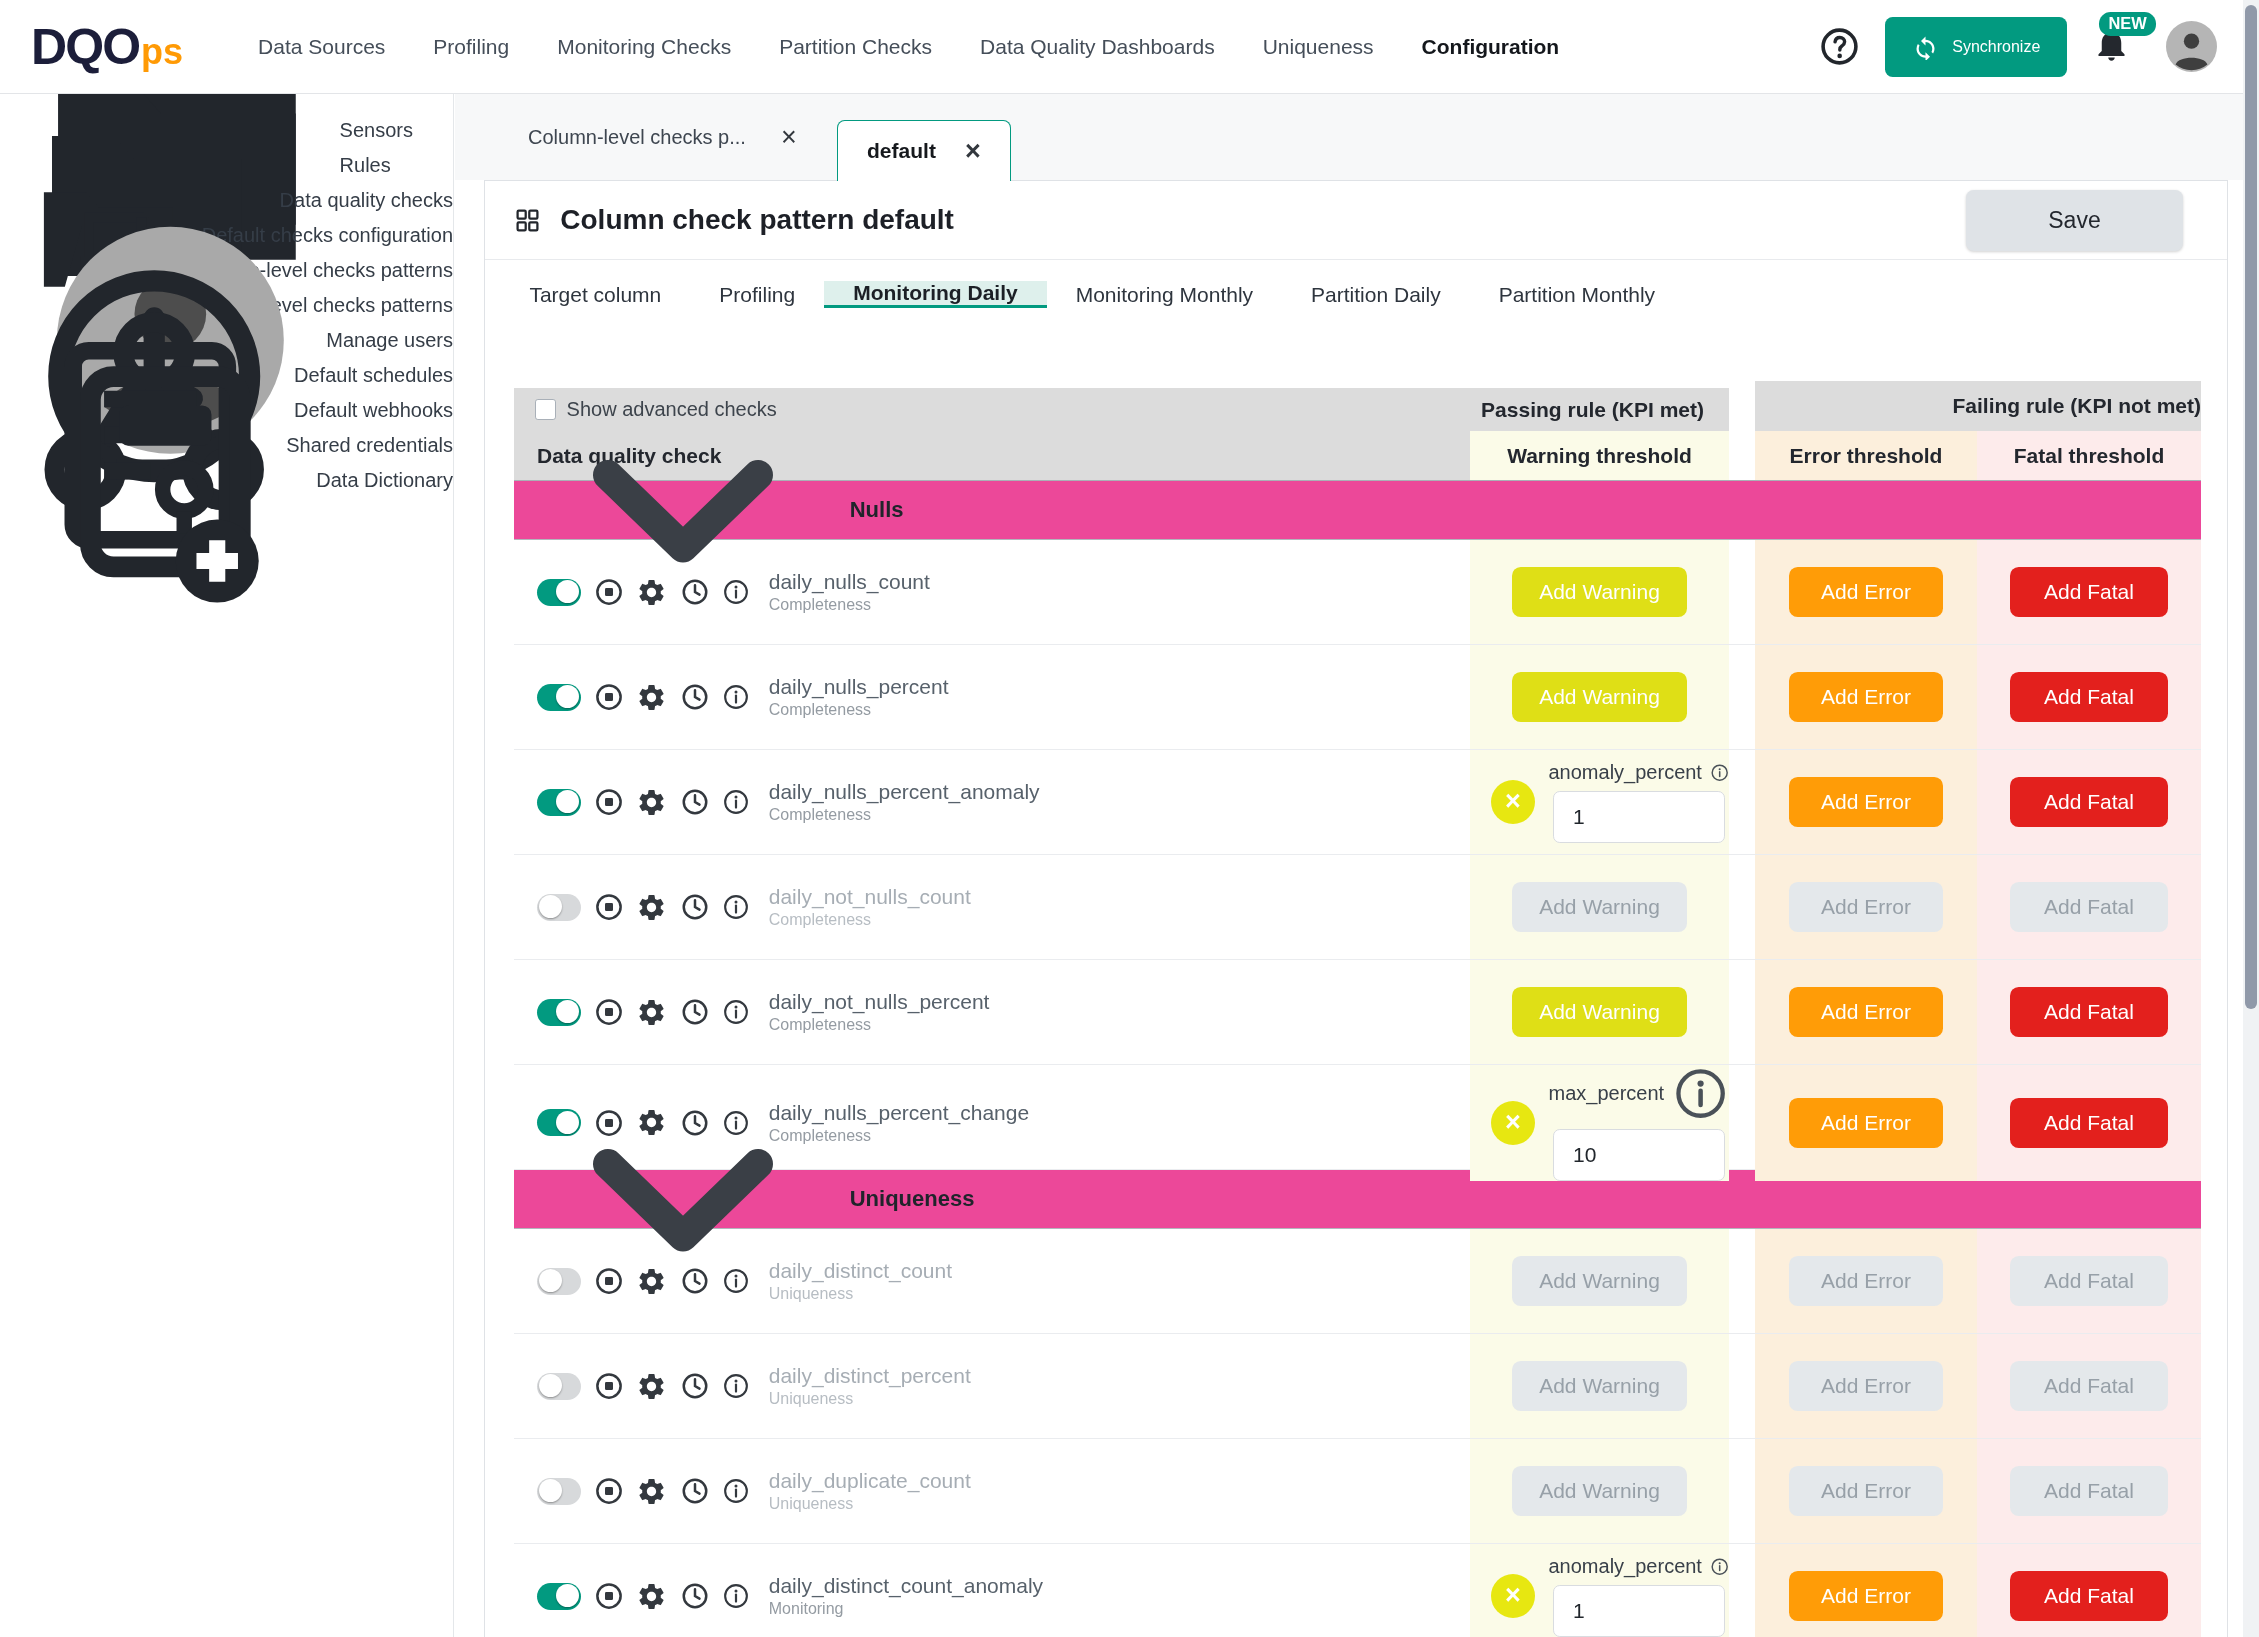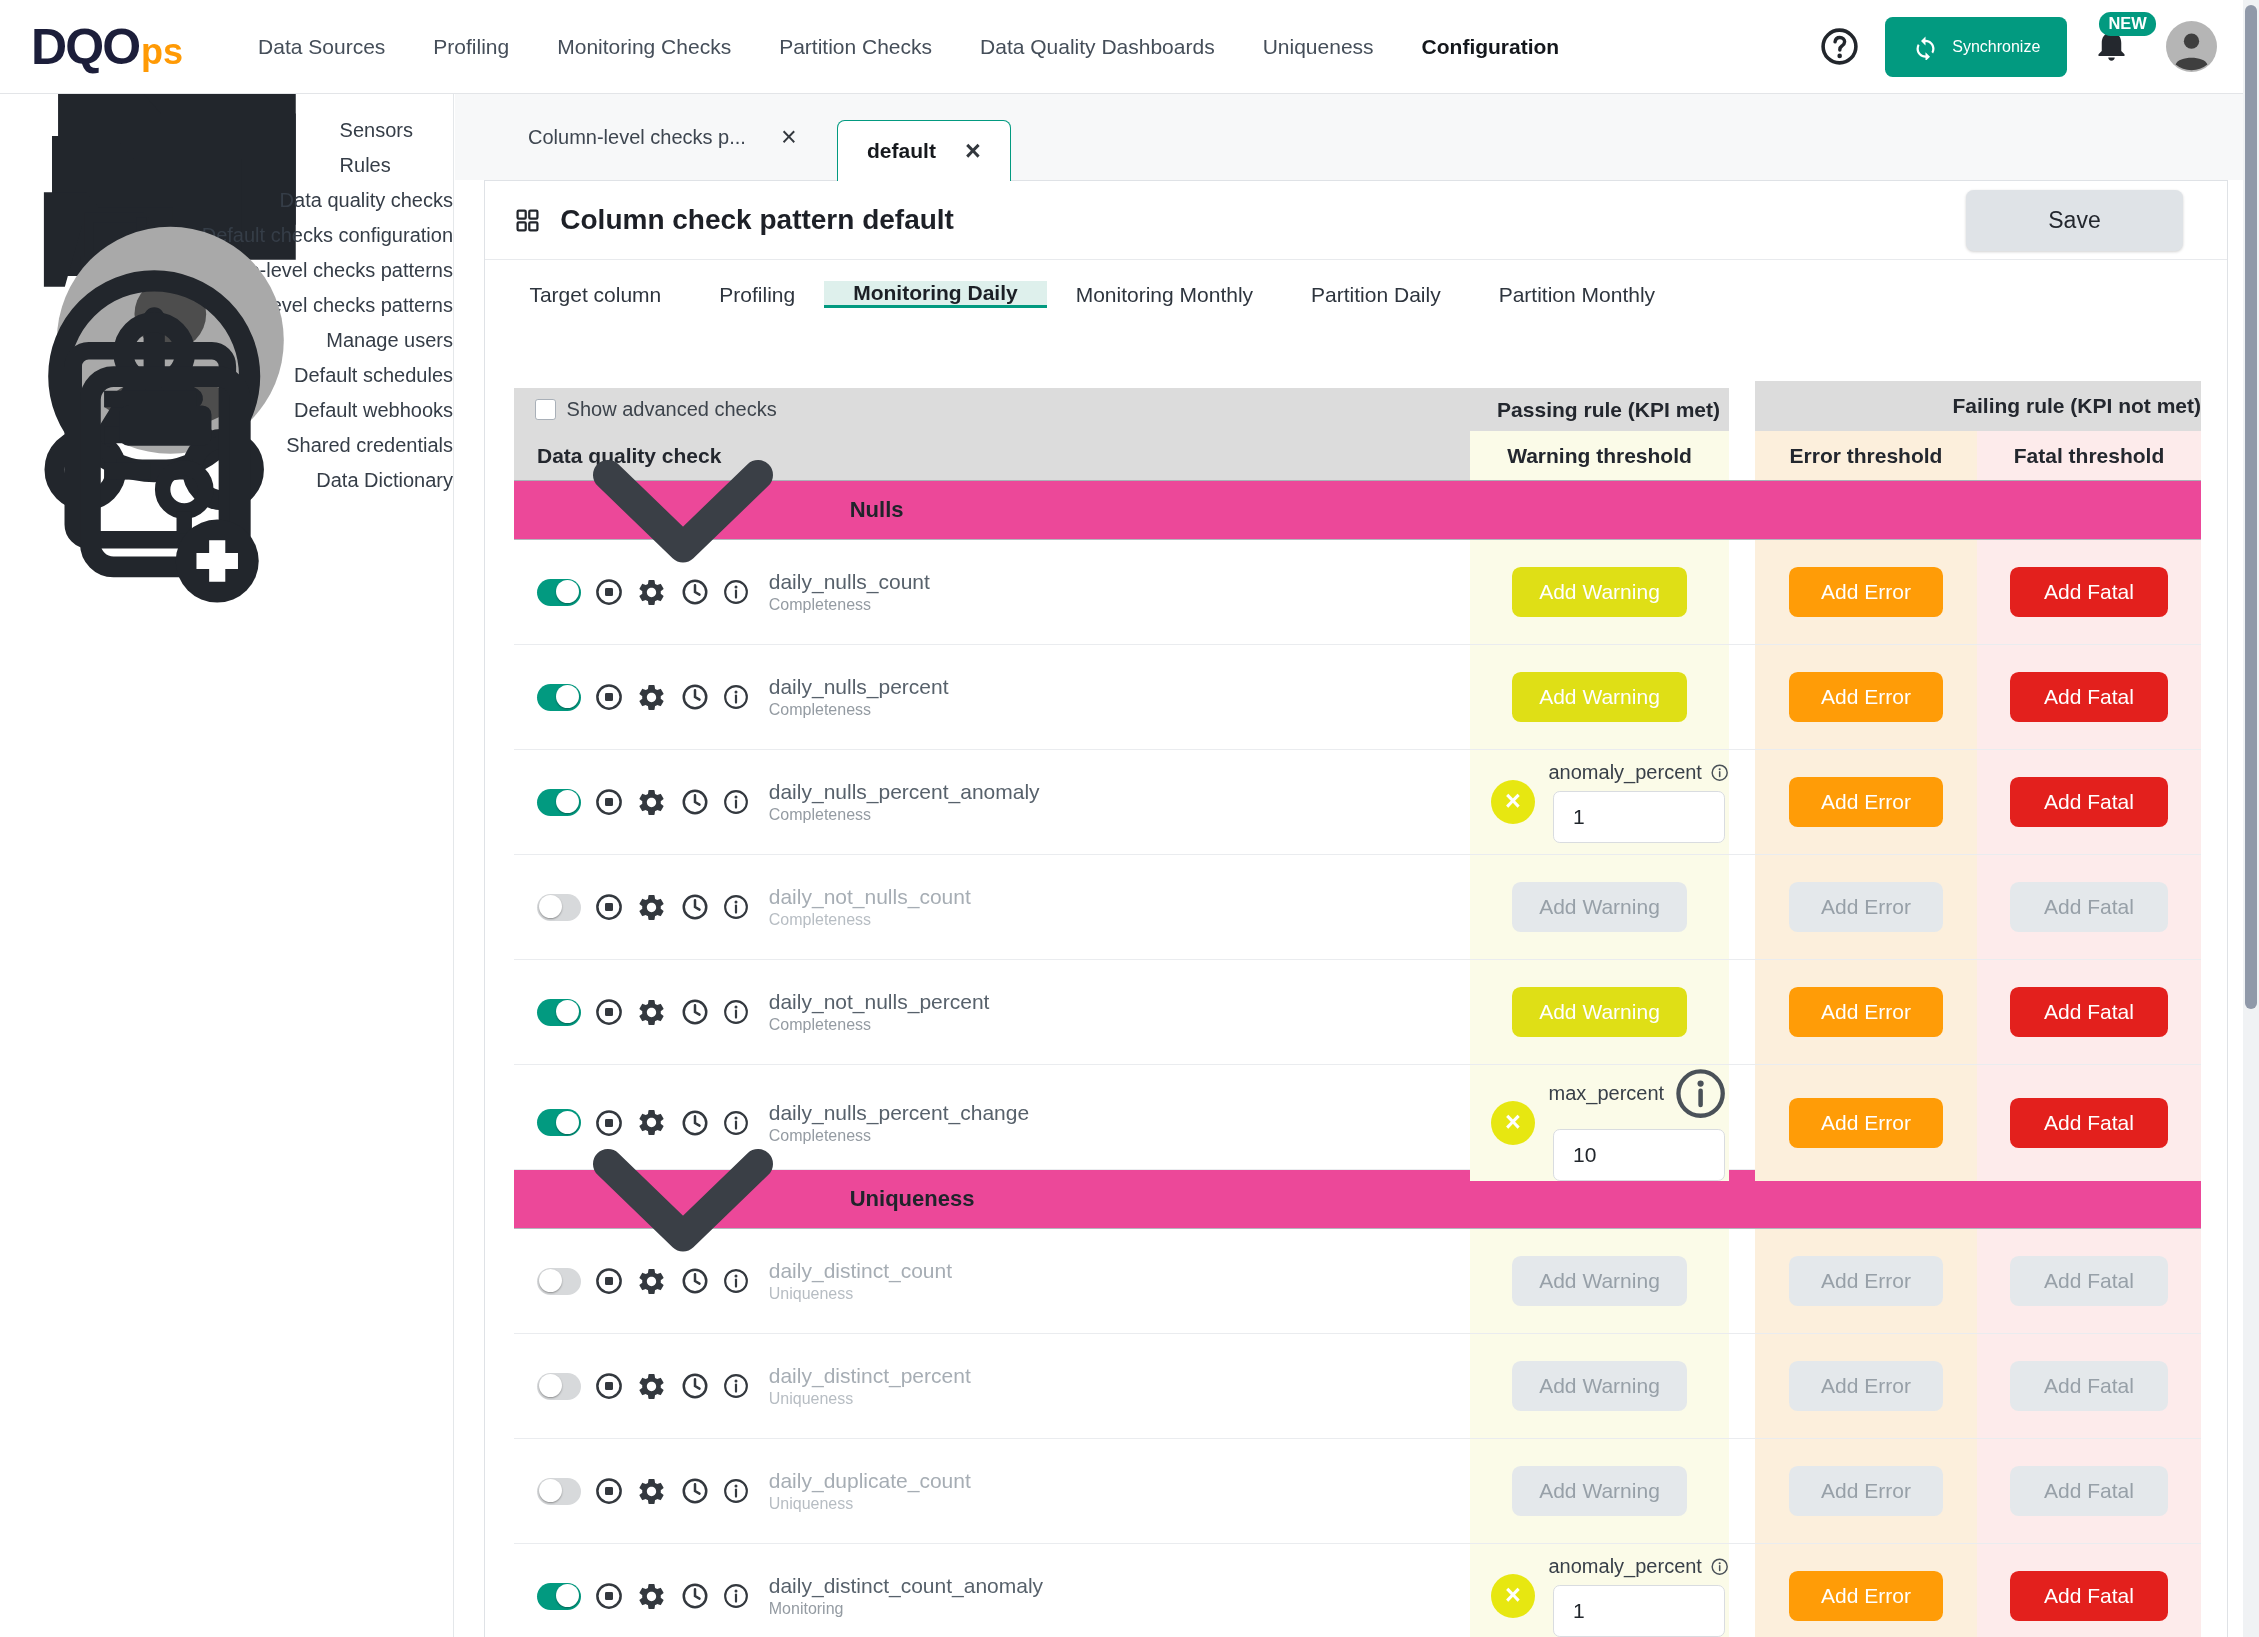--- a/index.html
+++ b/index.html
@@ -60,21 +60,21 @@
   .subtabs { height:69px; display:flex; align-items:center; padding-left:15.4px; }
   .subtab { display:flex; align-items:center; padding:0 29px; font-size:21px; color:#2e353e;
     cursor:pointer; white-space:nowrap; }
   .subtab.active { background:#def0ec; border-bottom:3.9px solid var(--teal); font-weight:bold; color:#1c2026; }
 
   
   .ctable { margin:52px 0 0 29px; width:1687px; }
   .grid { display:grid; grid-template-columns:956px 259px 26px 222px 224px; }
   .thead1 { height:50px; }
   .thead1 .hA { grid-column:1/3; background:var(--hdrgray); display:flex; align-items:center;
-    justify-content:space-between; padding:0 9px 0 21px;margin-top:7px; }
+    justify-content:space-between; padding:0 25px 0 21px;margin-top:7px; }
   .thead1 .hGap { background:#fff; }
   .thead1 .hB { grid-column:4/6; background:var(--hdrgray); display:flex; align-items:center;
     justify-content:flex-end; }
   .hbold { font-size:21px; font-weight:bold; color:#23272e; }
   .cb-wrap { display:flex; align-items:center; gap:10.6px; }
   .cb { width:21px; height:21px; background:#fff; border:1px solid #a9b0b8; border-radius:2.9px; cursor:pointer; }
   .cb-label { font-size:20px; color:#3d444c; }
   .thead2 { height:50px; border-bottom:1.9px solid #aab0b6; }
   .thead2 .c { display:flex; align-items:center; justify-content:center; }
   .thead2 .cLeft { background:var(--hdrgray); justify-content:flex-start; padding-left:23px; }

